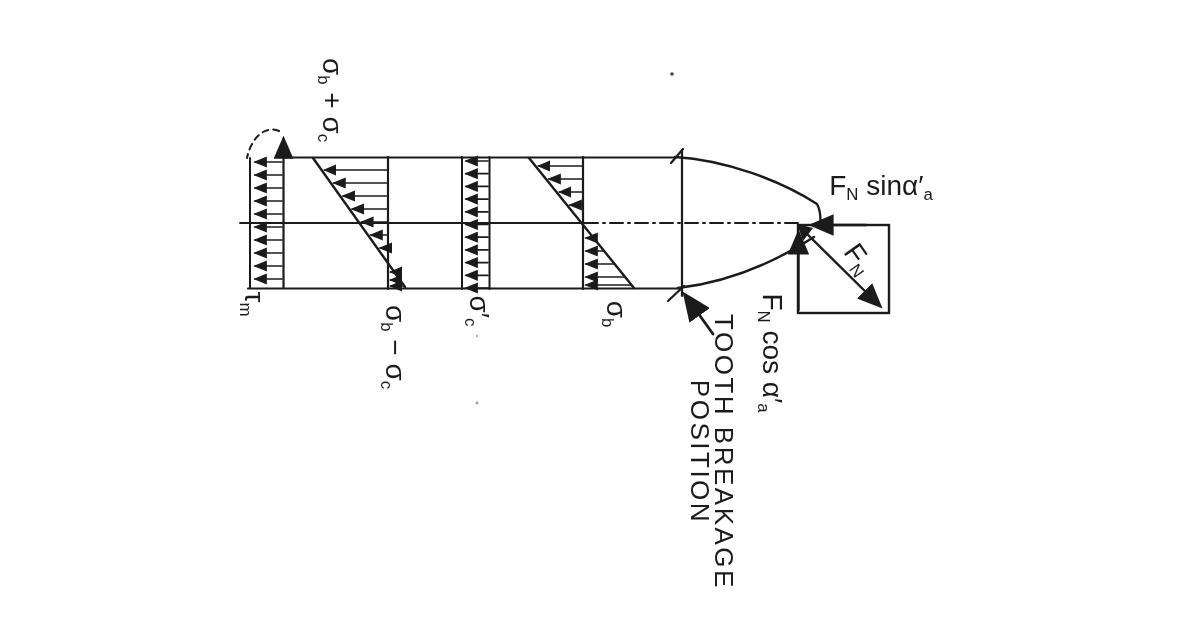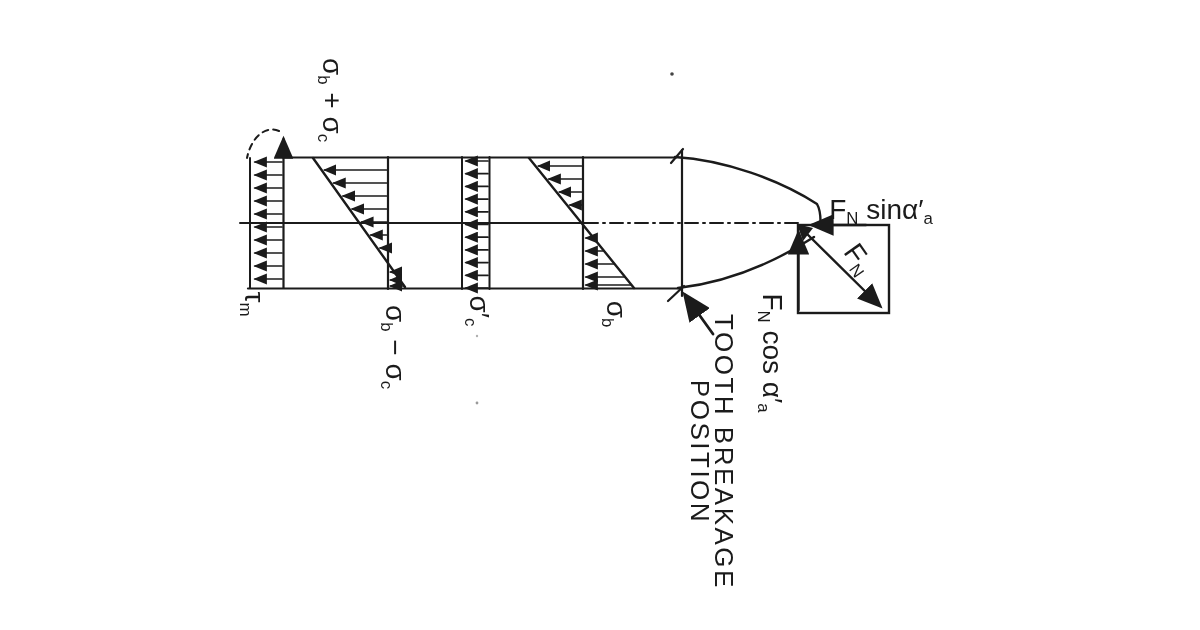--- a/index.html
+++ b/index.html
@@ -138,21 +138,21 @@
 
   <div class="lab rot" id="lab-break" style="left:712px;top:452px">
     <div>TOOTH BREAKAGE</div>
     <div>POSITION</div>
   </div>
 
   <div class="lab rot force" style="left:770px;top:353px">
     <span>F</span><sub>N</sub><span> cos α′</span><sub>a</sub>
   </div>
 
-  <div class="lab force" style="left:881px;top:212px">
+  <div class="lab force" style="left:881px;top:188px">
     <span>F</span><sub>N</sub><span> sinα′</span><sub>a</sub>
   </div>
 
   <div class="lab rot55 force" style="left:857px;top:260px">
     <span>F</span><sub>N</sub>
   </div>
 
 </div>
 
 </body></html>

